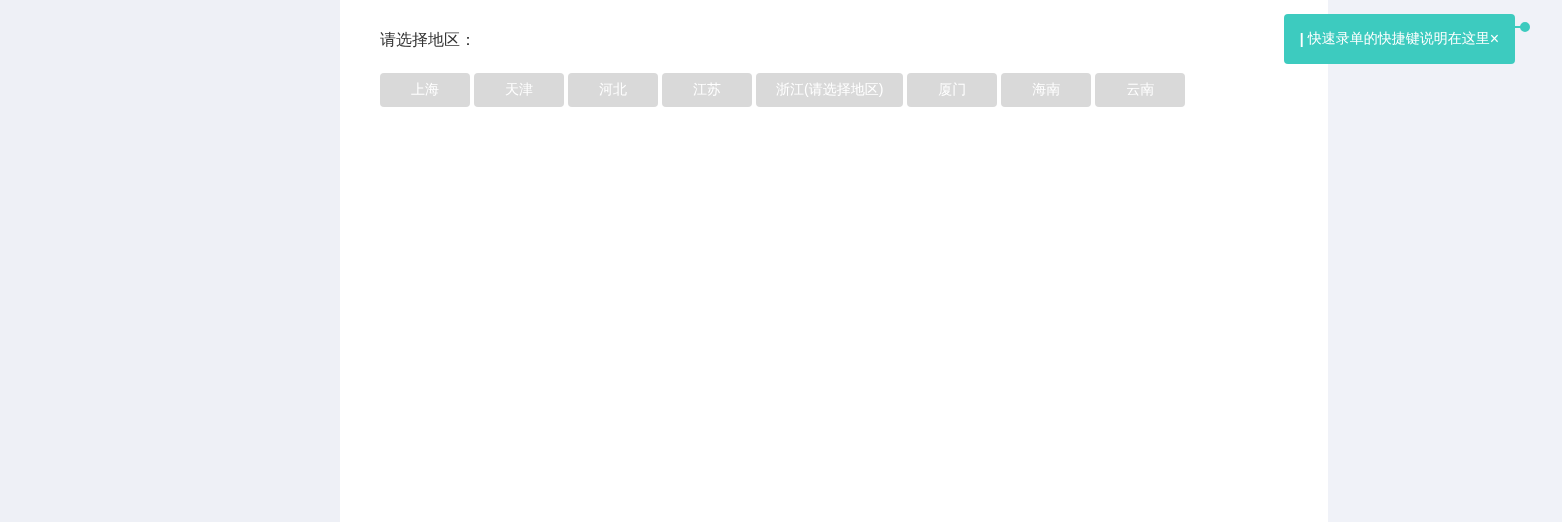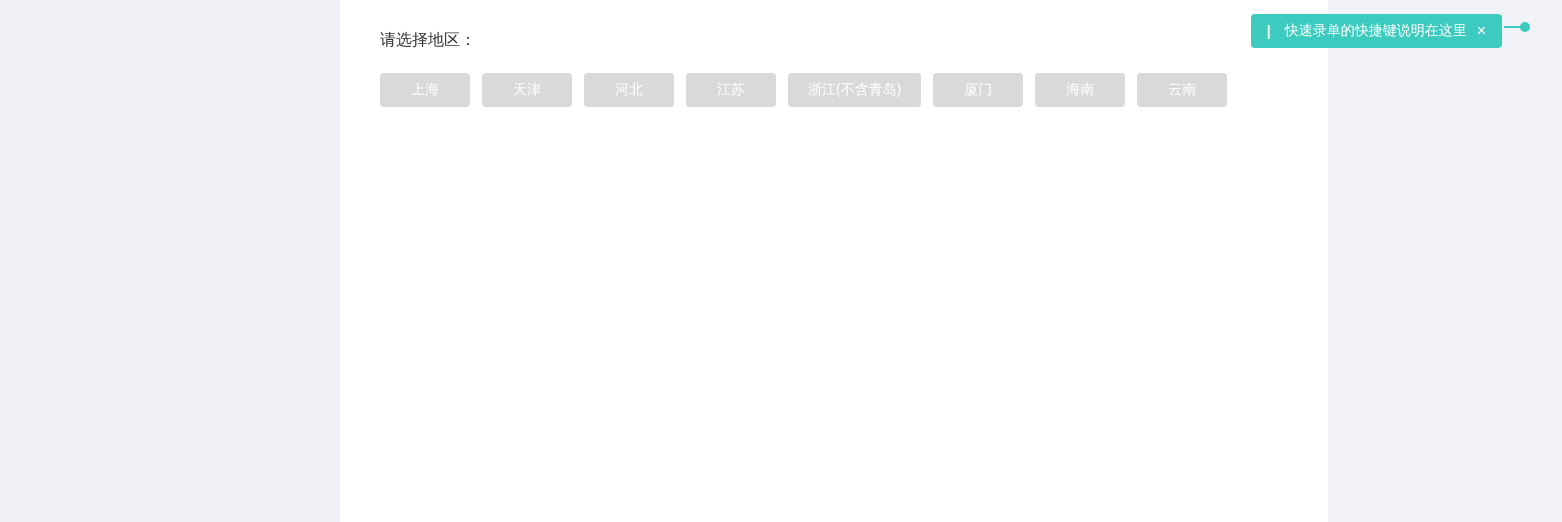--- a/index.html
+++ b/index.html
@@ -39,48 +39,47 @@
     .section-title {
       font-size: 16px;
       color: #333;
       margin-bottom: 22px;
       font-weight: normal;
     }
 
     .region-buttons {
       display: flex;
       flex-wrap: wrap;
-      gap: 12px;
+      gap: 4px;
     }
 
     .region-btn {
       background: #d9d9d9;
       border: none;
       border-radius: 4px;
       padding: 8px 20px;
       font-size: 14px;
       color: #fff;
       cursor: pointer;
       min-width: 90px;
       text-align: center;
       white-space: nowrap;
     }
 
     .tooltip-banner {
       position: absolute;
       top: 14px;
-      right: 60px;
+      right: 47px;
       background: #3dcbbf;
       color: #fff;
-      padding: 8px 16px;
+      padding: 16px 16px;
       border-radius: 4px;
       font-size: 14px;
       display: flex;
       align-items: center;
-      gap: 10px;
       white-space: nowrap;
     }
 
     .tooltip-banner::before {
       content: '|';
       font-weight: bold;
       margin-right: 4px;
     }
 
     .tooltip-close {
@@ -119,21 +118,21 @@
 <div class="left-sidebar"></div>
 
 <div class="main-content">
   <div class="section-title">请选择地区：</div>
   <div class="region-buttons">
 
   <button class="region-btn">上海</button>
       <button class="region-btn">天津</button>
       <button class="region-btn">河北</button>
       <button class="region-btn">江苏</button>
-      <button class="region-btn">浙江(不含青岛)</button>
+      <button class="region-btn">浙江(请选择地区)</button>
       <button class="region-btn">厦门</button>
       <button class="region-btn">海南</button>
       <button class="region-btn">云南</button>
     </div>
 </div>
 
 <div class="tooltip-banner">
   <span>快速录单的快捷键说明在这里</span>
   <button class="tooltip-close">×</button>
 </div>

